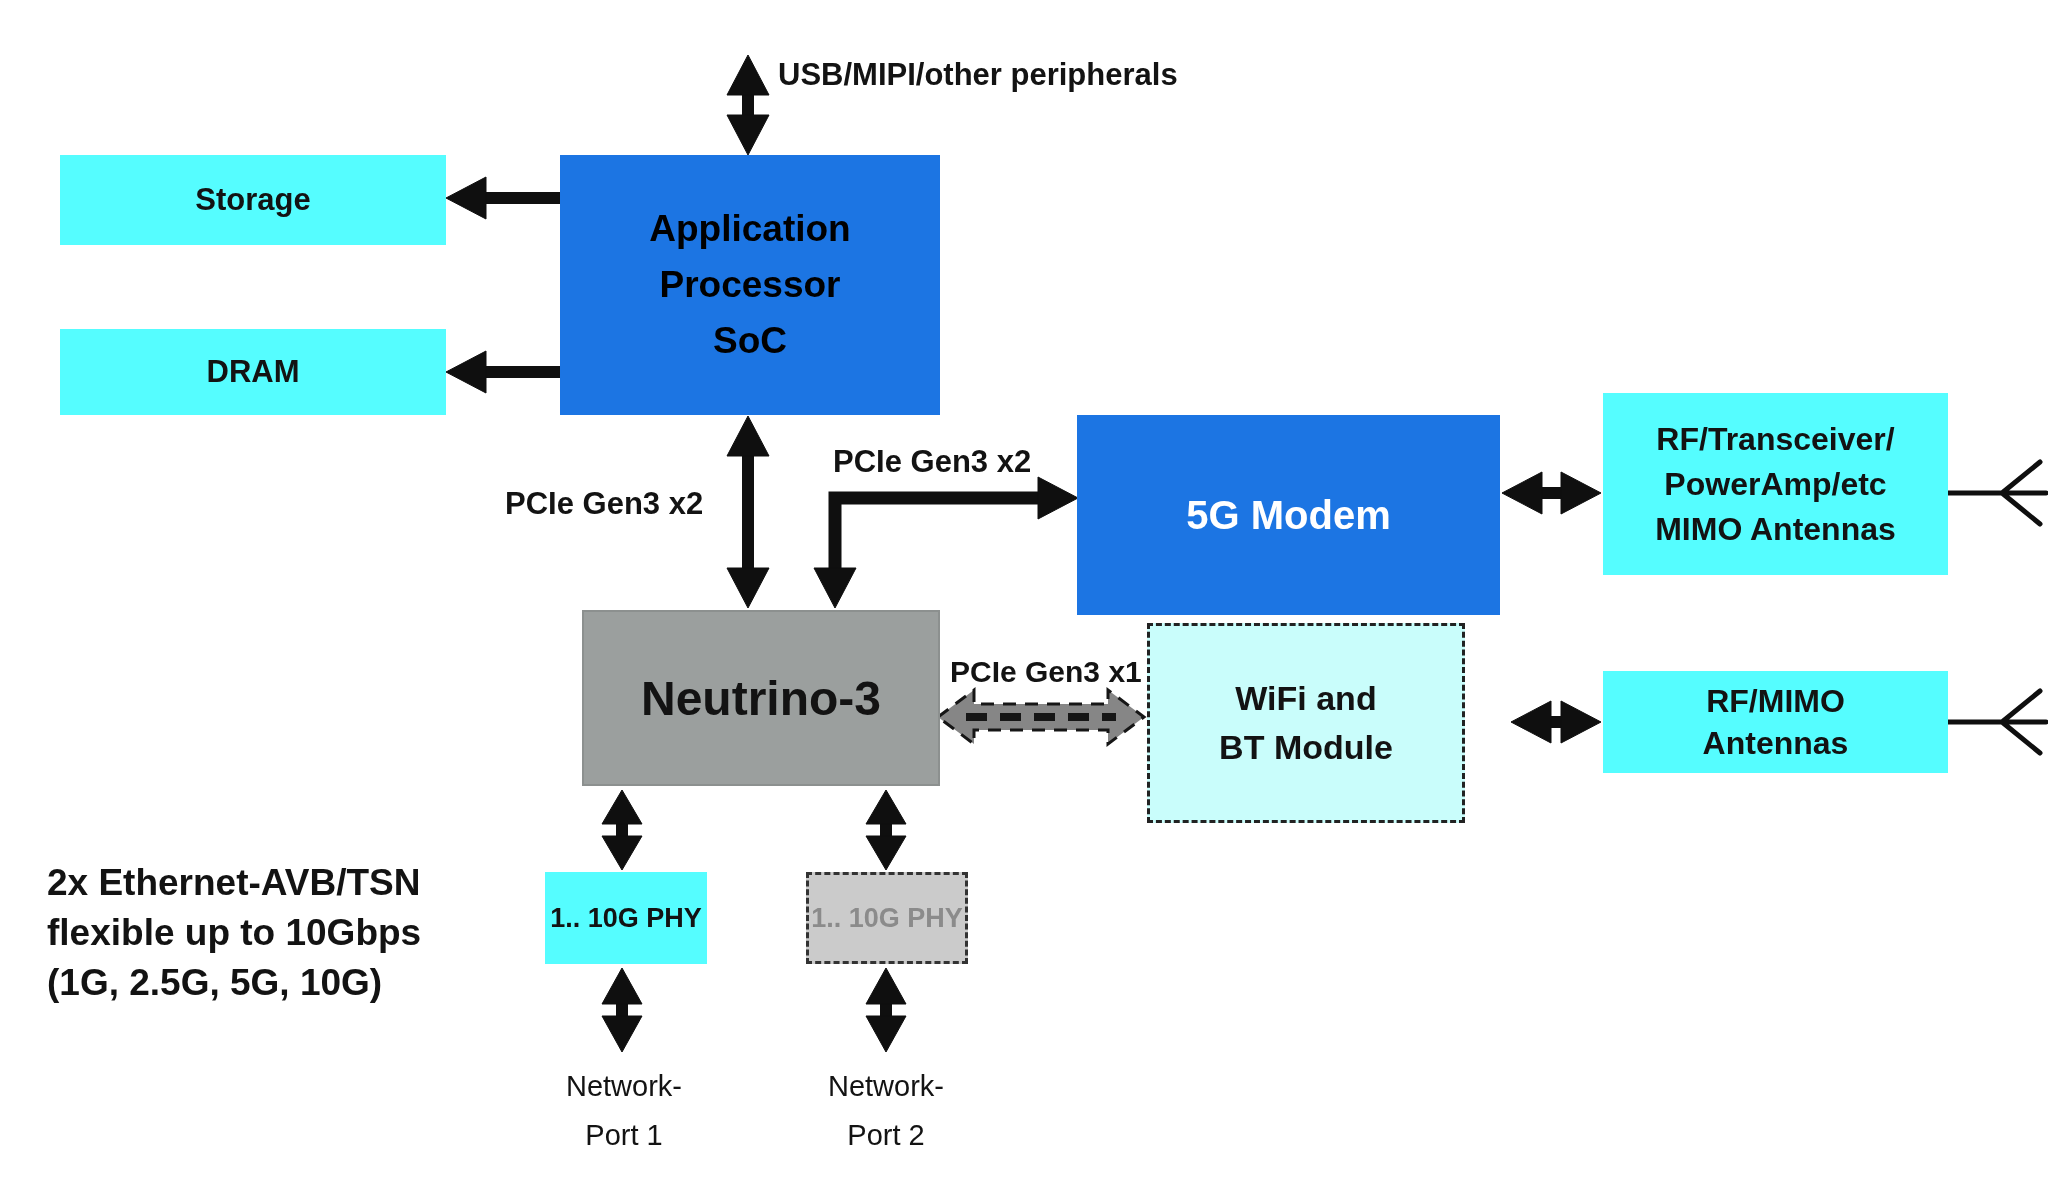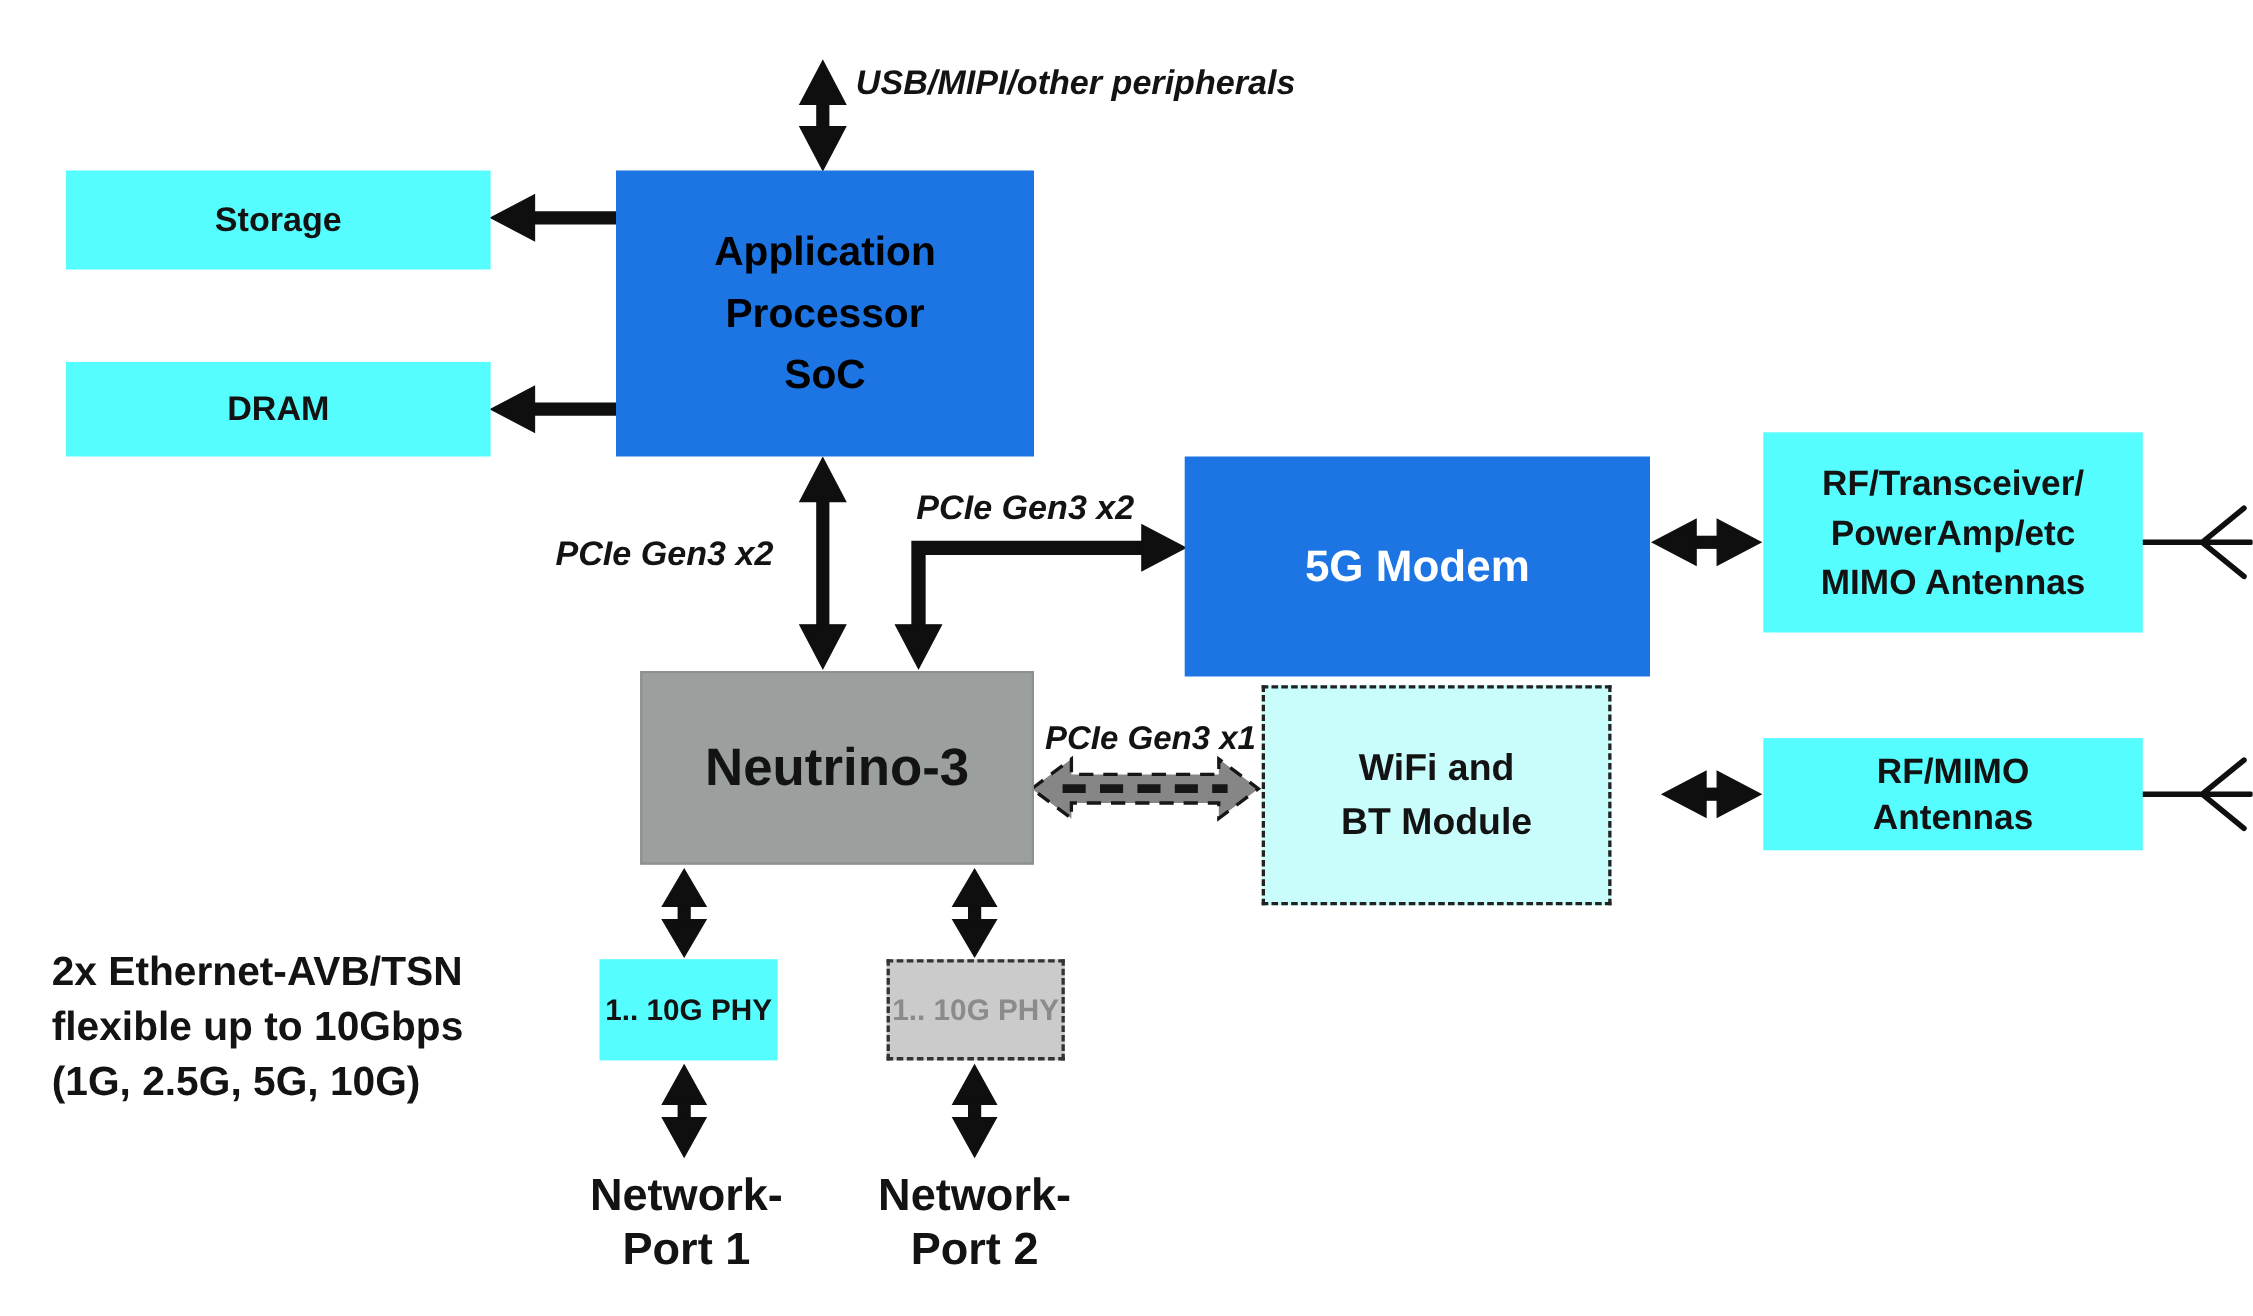--- a/index.html
+++ b/index.html
@@ -23,27 +23,27 @@
   .node-dram     {left:60px;  top:329px; width:386px;height:86px; background:var(--cyan);font-size:31px;}
   .node-soc      {left:560px; top:155px; width:380px;height:260px;background:var(--blue);color:#000000;font-size:37px;line-height:56px;}
   .node-modem    {left:1077px;top:415px; width:423px;height:200px;background:var(--blue);color:#ffffff;font-size:40px;}
   .node-rftrans  {left:1603px;top:393px; width:345px;height:182px;background:var(--cyan);font-size:32px;line-height:45px;}
   .node-neutrino {left:582px; top:610px; width:358px;height:176px;background:var(--gray);font-size:48px;border:2px solid #8c908f;}
   .node-wifi     {left:1147px;top:623px; width:318px;height:200px;background:var(--pale-cyan);font-size:34px;line-height:49px;border:3px dashed #222222;}
   .node-rfmimo   {left:1603px;top:671px; width:345px;height:102px;background:var(--cyan);font-size:32px;line-height:42px;}
   .node-phy1     {left:545px; top:872px; width:162px;height:92px; background:var(--cyan);font-size:27px;font-weight:600;}
   .node-phy2     {left:806px; top:872px; width:162px;height:92px; background:var(--light-gray);color:var(--muted-text);
                   font-size:27px;font-weight:600;border:3px dashed #333333;}
-  .edge-label{position:absolute;font-weight:700;font-size:30px;white-space:nowrap;color:var(--ink);font-style:italic;}
+  .edge-label{position:absolute;font-weight:700;font-size:30px;white-space:nowrap;color:var(--ink);}
   .lbl-usb   {left:778px;top:57px;font-size:31px;}
   .lbl-pcie-l{left:505px;top:486px;font-size:31px;}
   .lbl-pcie-r{left:833px;top:444px;font-size:31px;}
   .lbl-pcie-1{left:950px;top:655px;text-align:center;}
   .note{position:absolute;left:47px;top:858px;font-weight:700;font-size:37px;line-height:50px;color:var(--ink);}
-  .port{position:absolute;width:220px;text-align:center;font-weight:700;font-size:41px;line-height:49px;color:var(--ink);}
+  .port{position:absolute;width:220px;text-align:center;font-weight:400;font-size:29px;line-height:49px;color:var(--ink);}
   .port-1{left:514px;top:1062px;}
   .port-2{left:776px;top:1062px;}
 </style>
 </head>
 <body>
 
 <div class="stage">
 
   <svg class="arrows" viewBox="0 0 2048 1196" xmlns="http://www.w3.org/2000/svg">
     <g stroke="#0f0f0f" fill="#0f0f0f">

